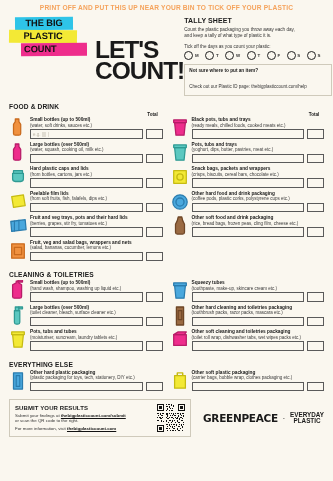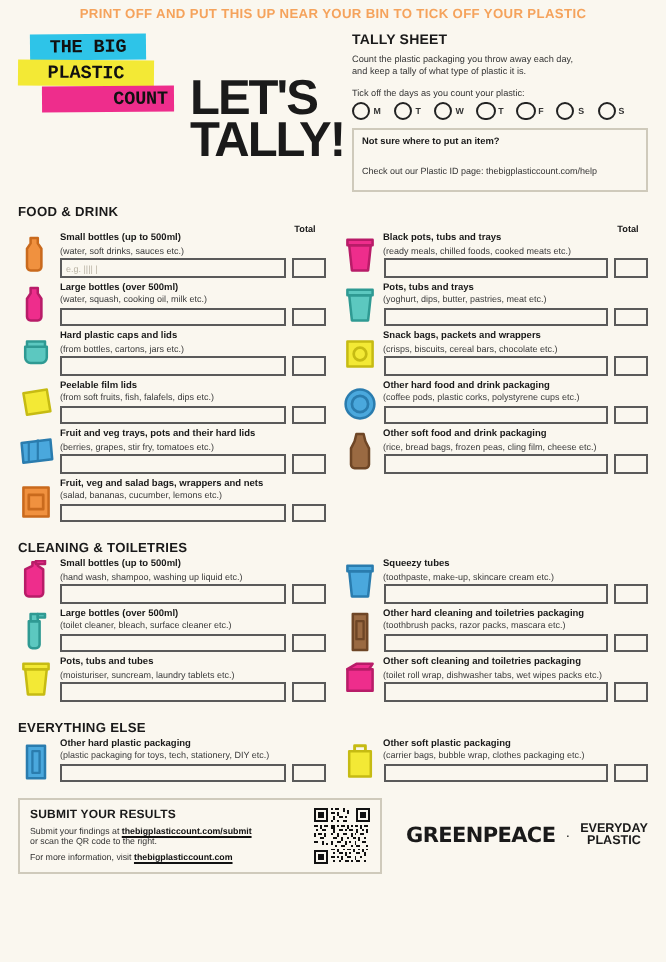--- a/index.html
+++ b/index.html
@@ -21,34 +21,33 @@
   }
   .head{
     display:flex;
     padding:0 9px;
     align-items:flex-start;
   }
   .logo{
     width:72px;
     padding-top:3px;
     flex:0 0 auto;
-    font-family:Liberation Mono, monospace;
   }
   .logo span{
     display:block;
     font-size:9.3px;
     font-weight:bold;
     line-height:9.6px;
     padding:1.6px 3px 1.6px 3px;
     color:#111;
     letter-spacing:-.1px;
   }
   .lg1{background:#2ec4e8;text-align:center;width:52px;margin-left:6px;transform:rotate(-.6deg);}
   .lg2{background:#f3e935;text-align:center;width:62px;margin-left:0px;transform:rotate(.5deg);}
-  .lg3{background:#ee2d8c;text-align:right;width:60px;margin-left:12px;transform:rotate(-.4deg);}
+  .lg3{background:#ee2d8c;text-align:left;width:60px;margin-left:12px;transform:rotate(-.4deg);}
   .lets{
     flex:1 1 auto;
     padding-left:14px;
     padding-top:1px;
     margin-top:24px;
   }
   .lets div{
     font-size:24.5px;
     font-weight:bold;
     line-height:21px;
@@ -121,39 +120,39 @@
   .footer{display:flex;align-items:center;padding:5px 9px 0;gap:8px;}
   .submit{
     flex:0 0 170px;border:1px solid #cfcabb;padding:4px 5px;
     display:flex;justify-content:space-between;align-items:center;
   }
   .submit h3{margin:0 0 2px;font-size:6px;font-weight:bold;letter-spacing:.1px;}
   .submit p{margin:0 0 2.5px;font-size:4.4px;line-height:5.4px;color:#333;}
   .submit p.last{margin:0;}
   .submit a{color:#111;text-decoration:underline;font-weight:bold;}
   .qr{width:28px;height:28px;flex:0 0 28px;}
-  .brands{flex:1 1 auto;display:flex;align-items:center;justify-content:flex-start;gap:5px;padding-left:4px;}
+  .brands{flex:1 1 auto;display:flex;align-items:center;justify-content:center;gap:5px;padding-left:4px;}
   .gp{font-size:10.5px;font-weight:bold;letter-spacing:-.3px;font-family:"DejaVu Sans", sans-serif;}
   .dot{font-size:7px;}
   .ep{font-size:6.3px;font-weight:bold;line-height:6.6px;text-align:center;}
 </style>
 </head>
 <body>
 
 <div class="banner">PRINT OFF AND PUT THIS UP NEAR YOUR BIN TO TICK OFF YOUR PLASTIC</div>
 
 <div class="head">
   <div class="logo">
     <span class="lg1">THE BIG</span>
     <span class="lg2">PLASTIC</span>
     <span class="lg3">COUNT</span>
   </div>
   <div class="lets">
     <div>LET'S</div>
-    <div>TALLY!</div>
+    <div>COUNT!</div>
   </div>
   <div class="tally">
     <h2>TALLY SHEET</h2>
     <p>Count the plastic packaging you throw away each day,</p>
     <p>and keep a tally of what type of plastic it is.</p>
     <div class="tickline">Tick off the days as you count your plastic:</div>
     <div class="days" id="days">
         <div class="day">
           <span class="circ"></span>
           <span class="dl">M</span>

